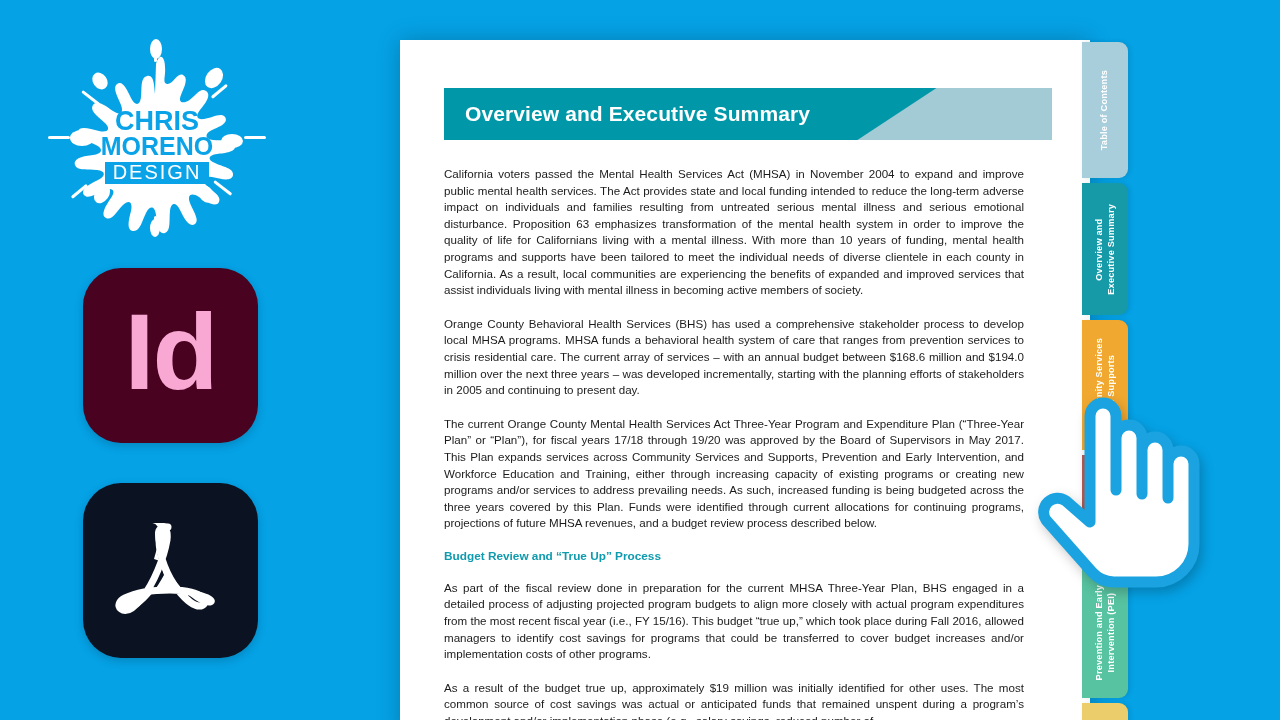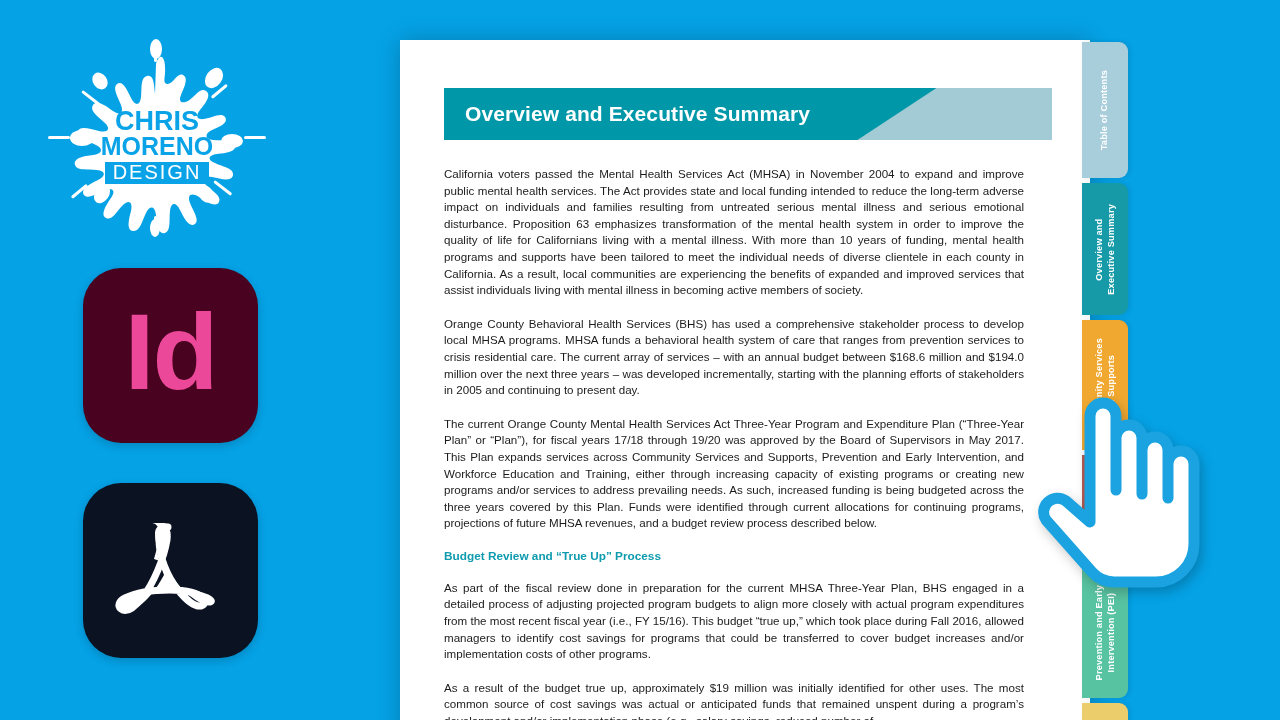--- a/index.html
+++ b/index.html
@@ -191,21 +191,21 @@
         <g>
           <text class="logo-text-line" x="115" y="92" font-size="27" text-anchor="middle">CHRIS</text>
           <text class="logo-text-line" x="115" y="117" font-size="25" text-anchor="middle">MORENO</text>
           <rect x="63" y="124" width="104" height="22" fill="#0AA3E8"></rect>
           <text x="115" y="141" font-size="20" text-anchor="middle" fill="#FFFFFF" font-family="Liberation Sans, sans-serif" letter-spacing="2">DESIGN</text>
         </g>
       </svg>
     </div>
 
     <div class="app-icon" id="icon-indesign" style="background: rgb(73, 2, 31);">
-      <span class="glyph" style="color: #ec4899;">Id</span>
+      <span class="glyph" style="color: #f9a8d4;">Id</span>
     </div>
 
     <div class="app-icon" id="icon-acrobat" style="background: rgb(11, 18, 34);">
       <svg viewBox="0 0 120 120" xmlns="http://www.w3.org/2000/svg">
         <path fill="#FFFFFF" d="M58 12 c-8 0 -13 7 -13 17 c0 12 4 24 8 35 c-7 13 -16 25 -25 31 c-8 5 -15 5 -17 0
             c-2 -5 4 -9 14 -11 c11 -3 27 -5 44 -5 c13 0 25 2 31 6 c5 3 5 7 1 9 c-5 2 -13 -2 -22 -9
             c-11 -9 -22 -23 -29 -38 c-4 -9 -6 -18 -6 -24 c0 -5 2 -8 5 -8 c4 0 5 4 5 10 c0 7 -2 16 -5 25
             l-6 -2 c3 -10 5 -19 5 -25 c0 -9 -4 -11 -8 -11 z"></path>
         <path fill="none" stroke="#FFFFFF" stroke-width="7" stroke-linecap="round" stroke-linejoin="round" d="M57 16 c-6 0 -9 5 -9 13 c0 16 8 36 19 50 c8 10 17 17 23 16 c4 -1 5 -5 2 -8
                  c-5 -5 -18 -8 -33 -8 c-17 0 -35 3 -45 8 c-6 3 -8 8 -4 11 c5 4 13 -1 21 -11

